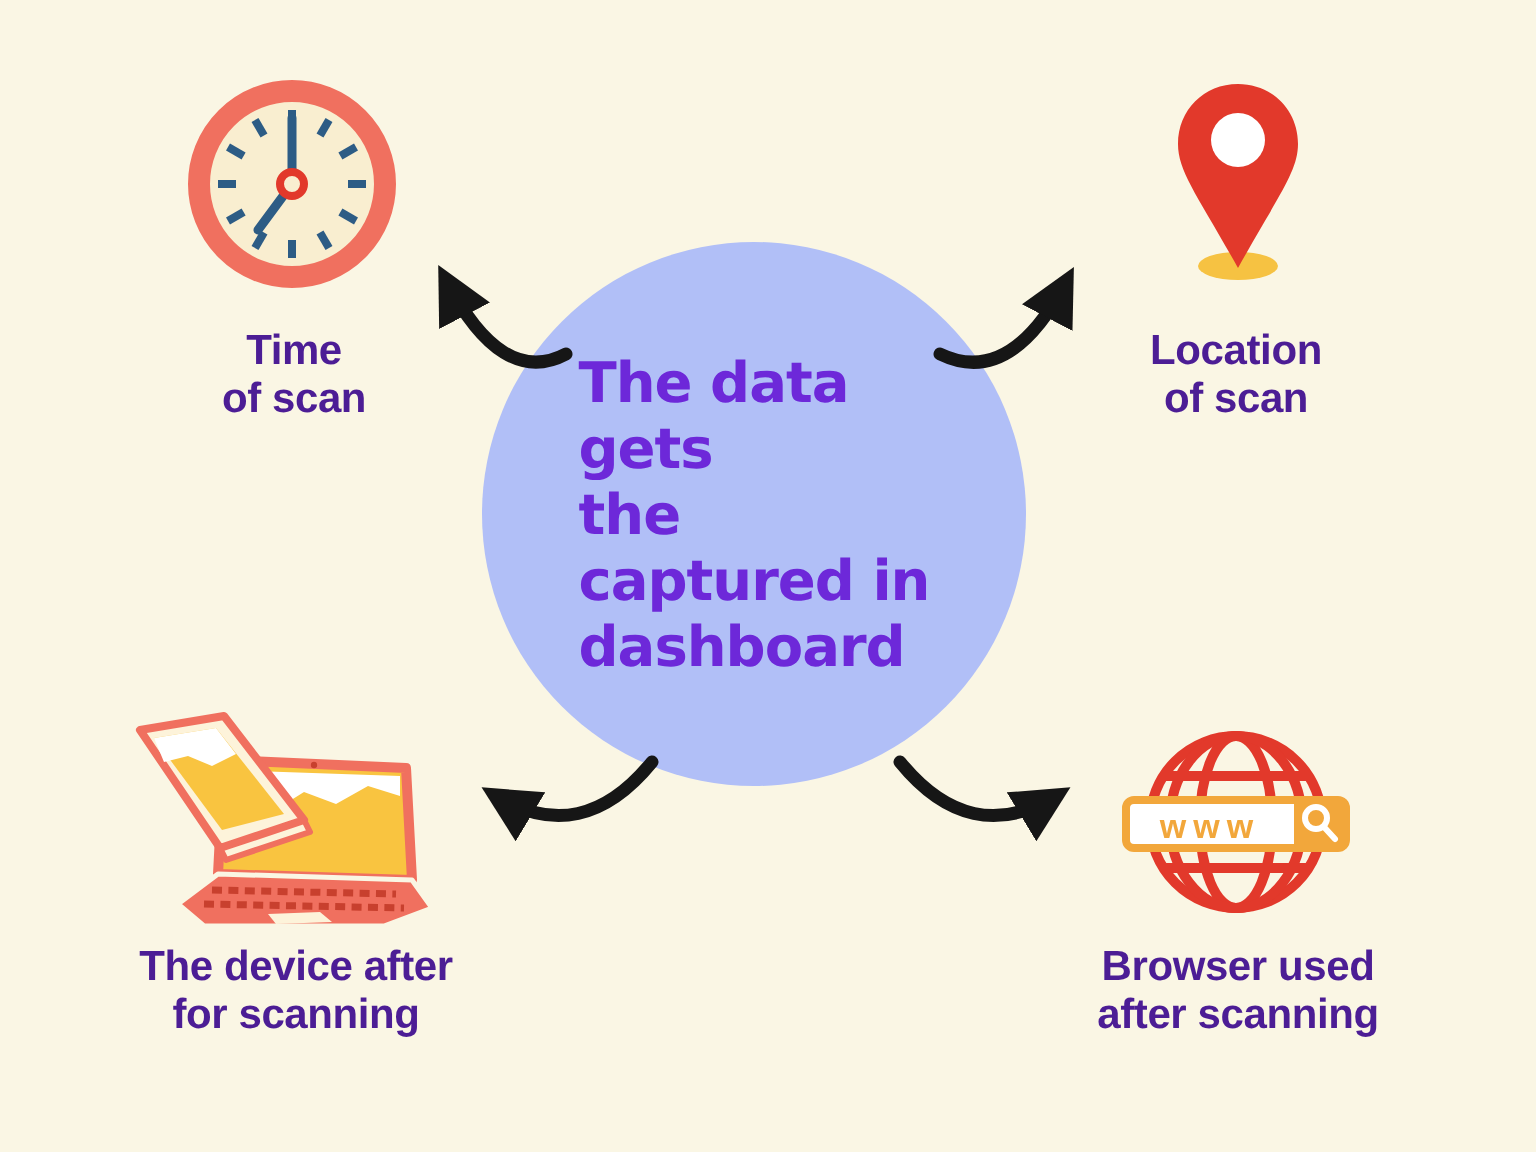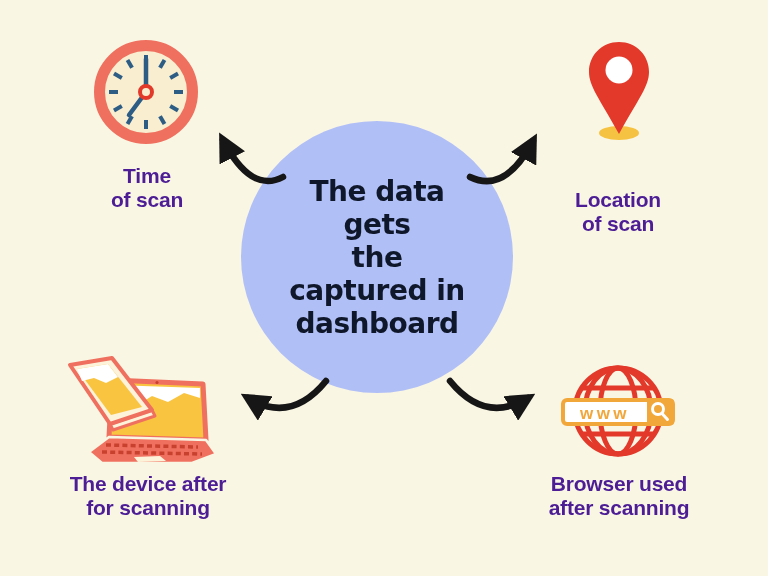--- a/index.html
+++ b/index.html
@@ -11,37 +11,37 @@
     font-family:"Liberation Sans",sans-serif;
   }
   .center-circle{
     position:absolute;
     left:241px;top:121px;width:272px;height:272px;
     border-radius:50%;
     background:#b1bff7;
     display:flex;align-items:center;justify-content:center;
   }
   .center-title{
-    text-align:center;
+    text-align:left;
     font-family:"DejaVu Sans","Liberation Sans",sans-serif;
     font-weight:800;
     font-size:28px;line-height:33px;
     letter-spacing:-0.5px;
-    color:#0f172a;
+    color:#6d28d9;
   }
   .node-label{
     position:absolute;
     text-align:center;
     font-weight:700;
     font-size:21px;line-height:24px;
     color:#4c1d95;
     letter-spacing:-0.2px;
   }
   .lbl-time{left:67px;top:164px;width:160px;}
-  .lbl-location{left:538px;top:164px;width:160px;margin-top:24px;}
+  .lbl-location{left:538px;top:164px;width:160px;}
   .lbl-device{left:47px;top:472px;width:202px;}
   .lbl-browser{left:518px;top:472px;width:202px;}
   .abs{position:absolute;}
   svg{display:block;overflow:visible;}
 </style>
 </head>
 <body>
 
 <div class="canvas">
 

